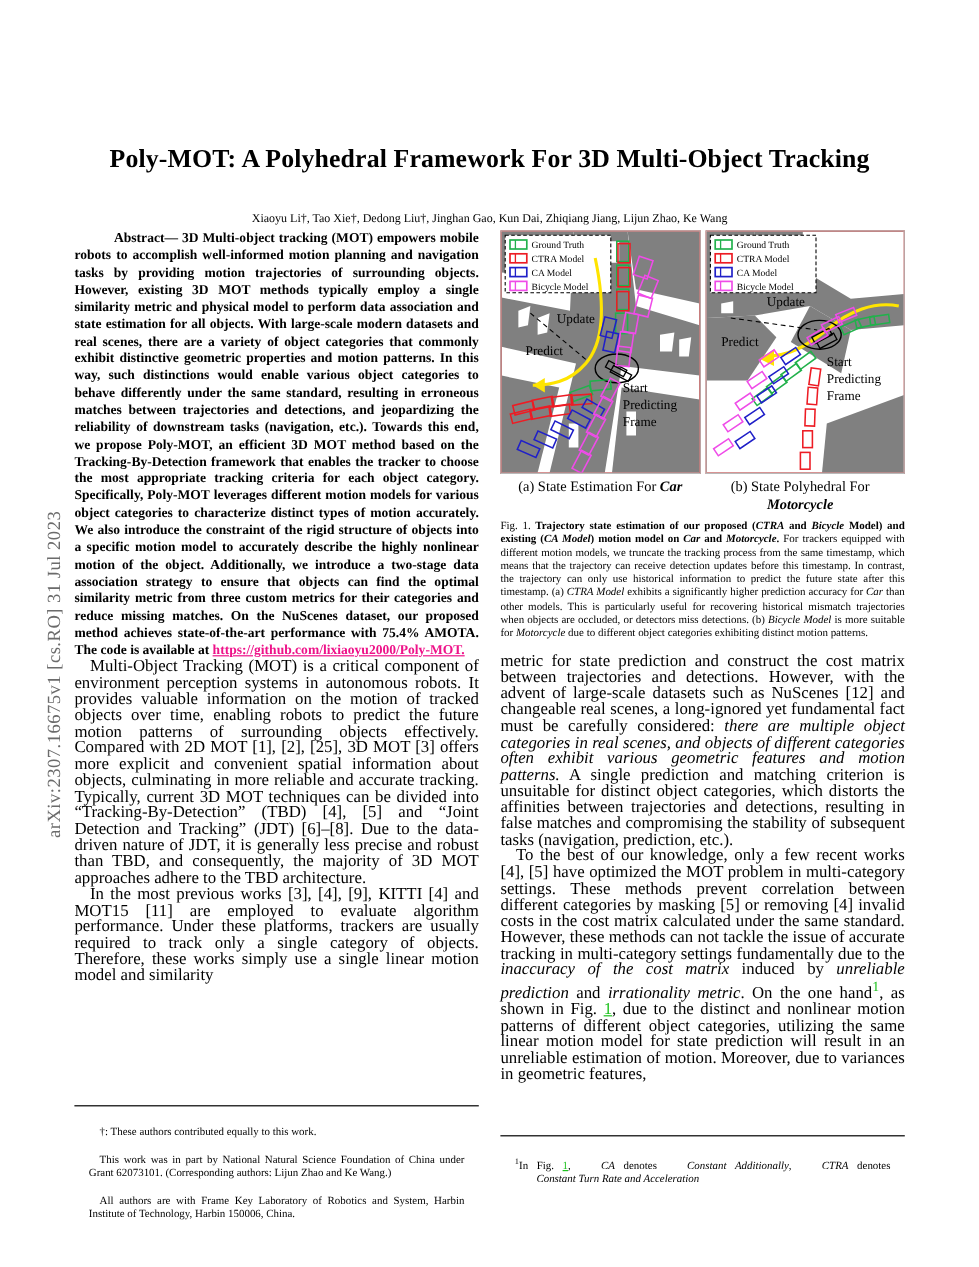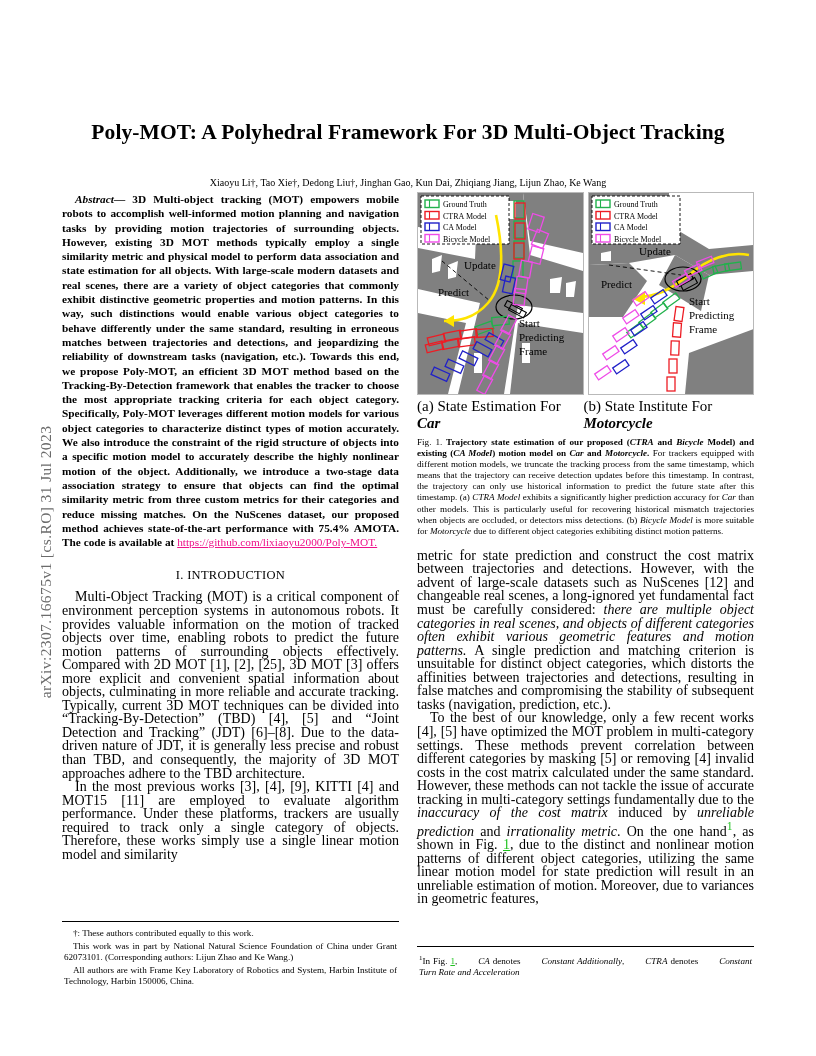--- a/index.html
+++ b/index.html
@@ -80,26 +80,26 @@
 
   #abstract-para {
     font-weight: bold;
     font-size: 11.3px;
     line-height: 14.3px;
     text-align: justify;
     text-indent: 13px;
     margin: 0;
   }
   #abstract-para .abs-word {
-    font-style: italic;
     font-weight: bold;
+    margin-left: 20px;
   }
   .url-link {
     color: #ee1289;
-    font-weight: normal;
+    font-weight: bold;
   }
 
   h2.section-head {
     font-size: 12.5px;
     font-weight: normal;
     font-variant: small-caps;
     text-align: center;
     margin: 19px 0 7px 0;
     letter-spacing: 0.3px;
   }
@@ -108,21 +108,21 @@
   #footnote-left {
     position: absolute;
     left: 62px;
     top: 921px;
     width: 337px;
     border-top: 1px solid #000;
     padding-top: 4px;
   }
   #footnote-left::before { content: ""; }
   .fn {
-    margin: 2px;
+    margin: 12px;
     font-size: 9.1px;
     line-height: 10.9px;
     text-align: justify;
     text-indent: 9px;
   }
   .fn.noindent { text-indent: 0; }
 
   #footnote-right {
     position: absolute;
     left: 417px;
@@ -155,22 +155,22 @@
     overflow: hidden;
   }
   .fig-panel svg { display: block; }
   #fig-subcaptions {
     display: flex;
     width: 337px;
     margin-top: 3px;
   }
   .subcap {
     width: 166.5px;
-    text-align: left;
-    font-size: 15px;
+    text-align: center;
+    font-size: 12px;
   }
   .subcap i { font-style: italic; font-weight: bold; }
   #fig-caption {
     margin-top: 5px;
     font-size: 9.15px;
     line-height: 11.1px;
     text-align: justify;
   }
   #fig-caption .lead { font-weight: bold; }
   #fig-caption .lead i { font-style: italic; }
@@ -185,21 +185,20 @@
 
 <div id="title-block">
   <h1 id="paper-title">Poly-MOT: A Polyhedral Framework For 3D Multi-Object Tracking</h1>
   <div id="author-line">Xiaoyu Li†, Tao Xie†, Dedong Liu†, Jinghan Gao, Kun Dai, Zhiqiang Jiang, Lijun Zhao, Ke Wang</div>
 </div>
 
 <div id="col-left">
 
   <p id="abstract-para"><span class="abs-word">Abstract—</span><span> 3D Multi-object tracking (MOT) empowers mobile robots to accomplish well-informed motion planning and navigation tasks by providing motion trajectories of surrounding objects. However, existing 3D MOT methods typically employ a single similarity metric and physical model to perform data association and state estimation for all objects. With large-scale modern datasets and real scenes, there are a variety of object categories that commonly exhibit distinctive geometric properties and motion patterns. In this way, such distinctions would enable various object categories to behave differently under the same standard, resulting in erroneous matches between trajectories and detections, and jeopardizing the reliability of downstream tasks (navigation, etc.). Towards this end, we propose Poly-MOT, an efficient 3D MOT method based on the Tracking-By-Detection framework that enables the tracker to choose the most appropriate tracking criteria for each object category. Specifically, Poly-MOT leverages different motion models for various object categories to characterize distinct types of motion accurately. We also introduce the constraint of the rigid structure of objects into a specific motion model to accurately describe the highly nonlinear motion of the object. Additionally, we introduce a two-stage data association strategy to ensure that objects can find the optimal similarity metric from three custom metrics for their categories and reduce missing matches. On the NuScenes dataset, our proposed method achieves state-of-the-art performance with 75.4% AMOTA. The code is available at </span><a class="url-link" href="#">https://github.com/lixiaoyu2000/Poly-MOT.</a></p>
 
-  <h2 class="section-head">I.  INTRODUCTION</h2>
 
   <p class="body">Multi-Object Tracking (MOT) is a critical component of environment perception systems in autonomous robots. It provides valuable information on the motion of tracked objects over time, enabling robots to predict the future motion patterns of surrounding objects effectively. Compared with 2D MOT [1], [2], [25], 3D MOT [3] offers more explicit and convenient spatial information about objects, culminating in more reliable and accurate tracking. Typically, current 3D MOT techniques can be divided into “Tracking-By-Detection” (TBD) [4], [5] and “Joint Detection and Tracking” (JDT) [6]–[8]. Due to the data-driven nature of JDT, it is generally less precise and robust than TBD, and consequently, the majority of 3D MOT approaches adhere to the TBD architecture.</p>
   <p class="body">In the most previous works [3], [4], [9], KITTI [4] and MOT15 [11] are employed to evaluate algorithm performance. Under these platforms, trackers are usually required to track only a single category of objects. Therefore, these works simply use a single linear motion model and similarity</p>
 </div>
 
 <div id="footnote-left">
   <p class="fn">†: These authors contributed equally to this work.</p>
   <p class="fn">This work was in part by National Natural Science Foundation of China under Grant 62073101. (Corresponding authors: Lijun Zhao and Ke Wang.)</p>
   <p class="fn">All authors are with Frame Key Laboratory of Robotics and System, Harbin Institute of Technology, Harbin 150006, China.</p>
 </div>
@@ -415,21 +414,21 @@
             <rect x="24" y="138" width="15" height="7" transform="rotate(-34 32 141)"></rect>
             <rect x="14" y="156" width="15" height="7" transform="rotate(-34 22 159)"></rect>
             <rect x="6" y="176" width="15" height="7" transform="rotate(-34 14 179)"></rect>
           </g>
         </svg>
       </div>
     </div>
 
     <div id="fig-subcaptions">
       <div class="subcap"><span>(a) State Estimation For </span><i>Car</i></div>
-      <div class="subcap"><span>(b) State Institute For </span><i>Motorcycle</i></div>
+      <div class="subcap"><span>(b) State Polyhedral For </span><i>Motorcycle</i></div>
     </div>
 
     <div id="fig-caption"><span class="fignum">Fig. 1.</span><span class="lead">    Trajectory state estimation of our proposed (</span><span class="lead"><i>CTRA</i></span><span class="lead"> and </span><span class="lead"><i>Bicycle</i></span><span class="lead"> Model) and existing (</span><span class="lead"><i>CA Model</i></span><span class="lead">) motion model on </span><span class="lead"><i>Car</i></span><span class="lead"> and </span><span class="lead"><i>Motorcycle</i></span><span class="lead">.</span><span> For trackers equipped with different motion models, we truncate the tracking process from the same timestamp, which means that the trajectory can receive detection updates before this timestamp. In contrast, the trajectory can only use historical information to predict the future state after this timestamp. (a) </span><i>CTRA Model</i><span> exhibits a significantly higher prediction accuracy for </span><i>Car</i><span> than other models. This is particularly useful for recovering historical mismatch trajectories when objects are occluded, or detectors miss detections. (b) </span><i>Bicycle Model</i><span> is more suitable for </span><i>Motorcycle</i><span> due to different object categories exhibiting distinct motion patterns.</span></div>
   </div>
 
   <div class="gap-after-caption"></div>
 
   <p class="body noindent"><span>metric for state prediction and construct the cost matrix between trajectories and detections. However, with the advent of large-scale datasets such as NuScenes [12] and changeable real scenes, a long-ignored yet fundamental fact must be carefully considered: </span><i>there are multiple object categories in real scenes, and objects of different categories often exhibit various geometric features and motion patterns.</i><span> A single prediction and matching criterion is unsuitable for distinct object categories, which distorts the affinities between trajectories and detections, resulting in false matches and compromising the stability of subsequent tasks (navigation, prediction, etc.).</span></p>
 
   <p class="body"><span>To the best of our knowledge, only a few recent works [4], [5] have optimized the MOT problem in multi-category settings. These methods prevent correlation between different categories by masking [5] or removing [4] invalid costs in the cost matrix calculated under the same standard. However, these methods can not tackle the issue of accurate tracking in multi-category settings fundamentally due to the </span><i>inaccuracy of the cost matrix</i><span> induced by </span><i>unreliable prediction</i><span> and </span><i>irrationality metric</i><span>. On the one hand</span><sup class="figref">1</sup><span>, as shown in Fig. </span><a href="#" class="figref">1</a><span>, due to the distinct and nonlinear motion patterns of different object categories, utilizing the same linear motion model for state prediction will result in an unreliable estimation of motion. Moreover, due to variances in geometric features,</span></p>

